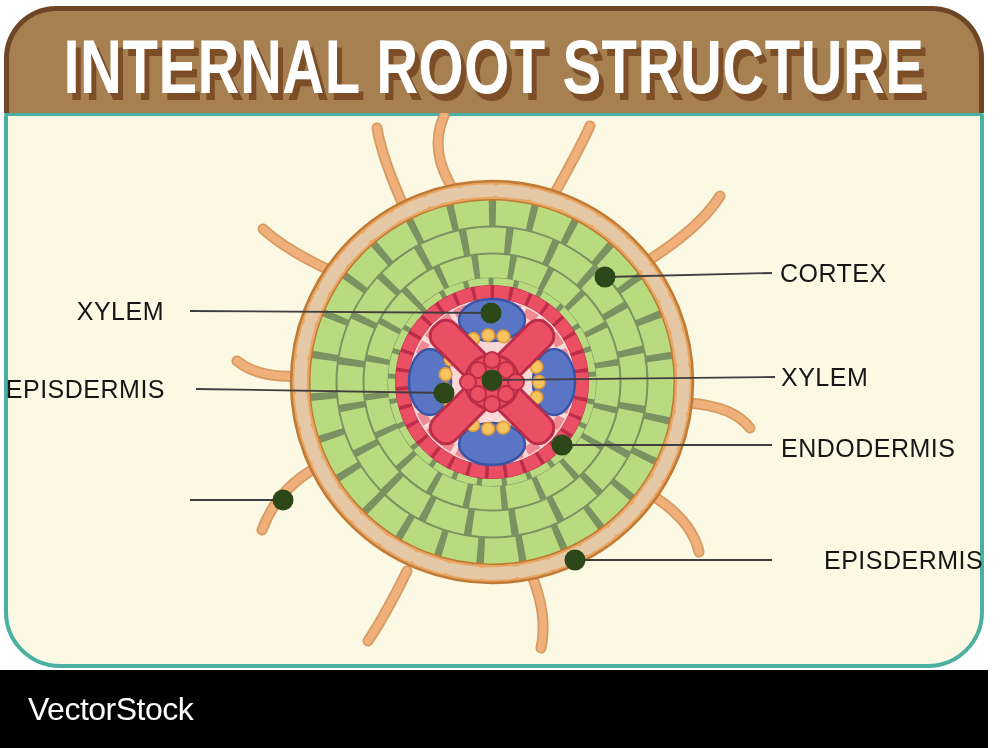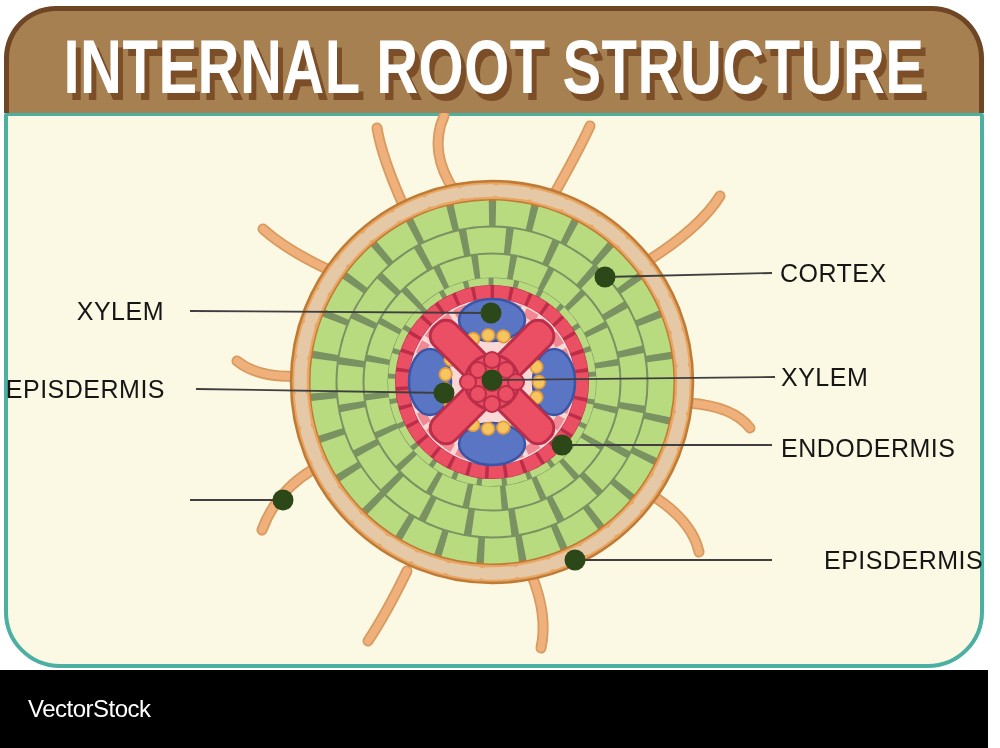--- a/index.html
+++ b/index.html
@@ -62,21 +62,21 @@
     position:absolute;z-index:4;font-size:25px;color:var(--label-color);
     white-space:nowrap;transform:translateY(-50%);letter-spacing:0.5px;
   }
 
   
   .watermark-bar{
     position:absolute;left:0;right:0;top:670px;height:78px;background:var(--watermark-bg);
     display:flex;align-items:center;justify-content:space-between;
     padding:0 28px;box-sizing:border-box;z-index:5;color:var(--watermark-text);
   }
-  .wm-brand{font-size:24px;letter-spacing:-0.5px;}
+  .wm-brand{font-size:32px;letter-spacing:-0.5px;}
   .wm-credit{font-size:28px;letter-spacing:-0.5px;}
 </style>
 </head>
 <body>
 
 <div class="page">
 
   <div class="banner">
     <div class="title">INTERNAL ROOT STRUCTURE</div>
   </div>

